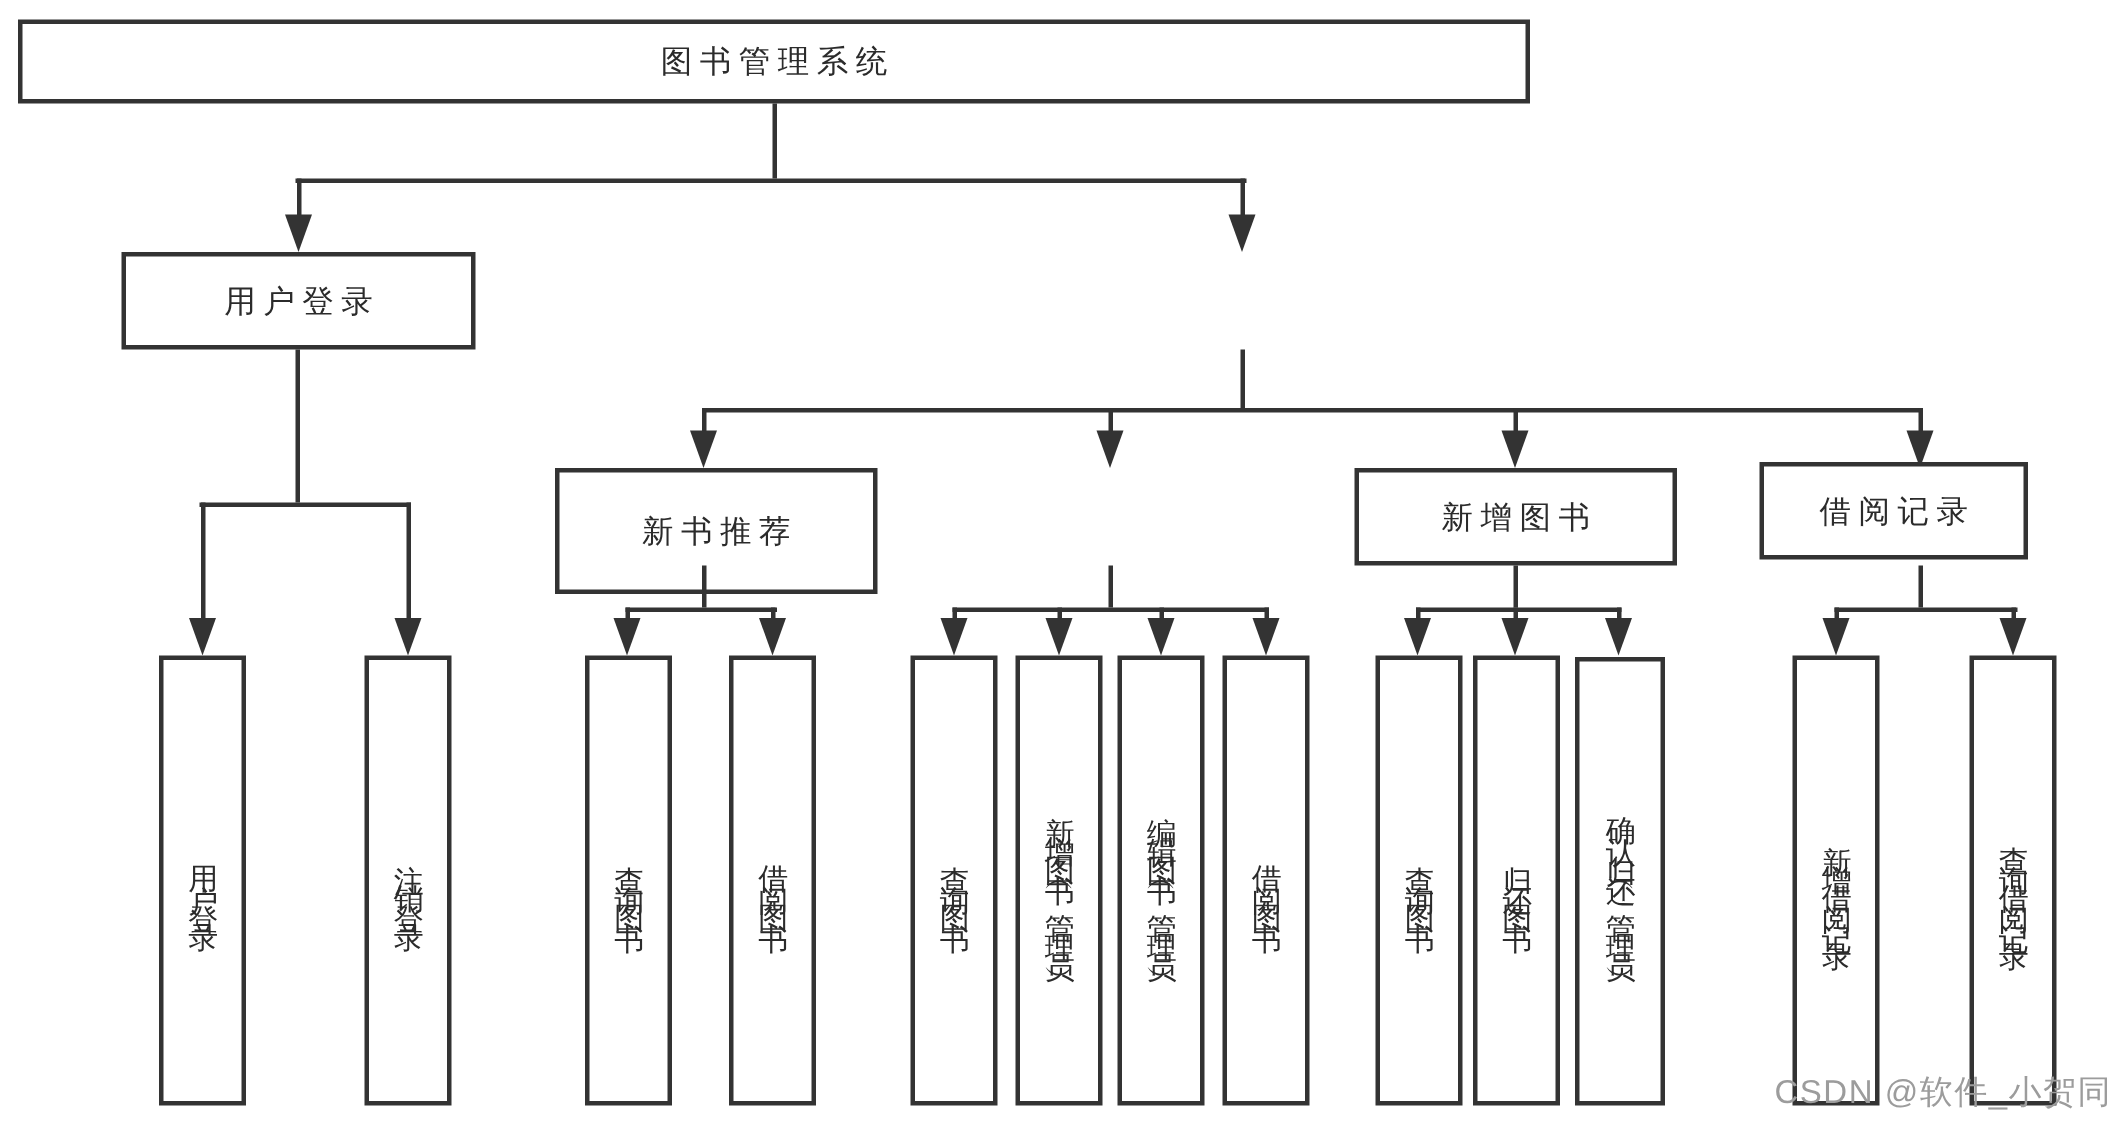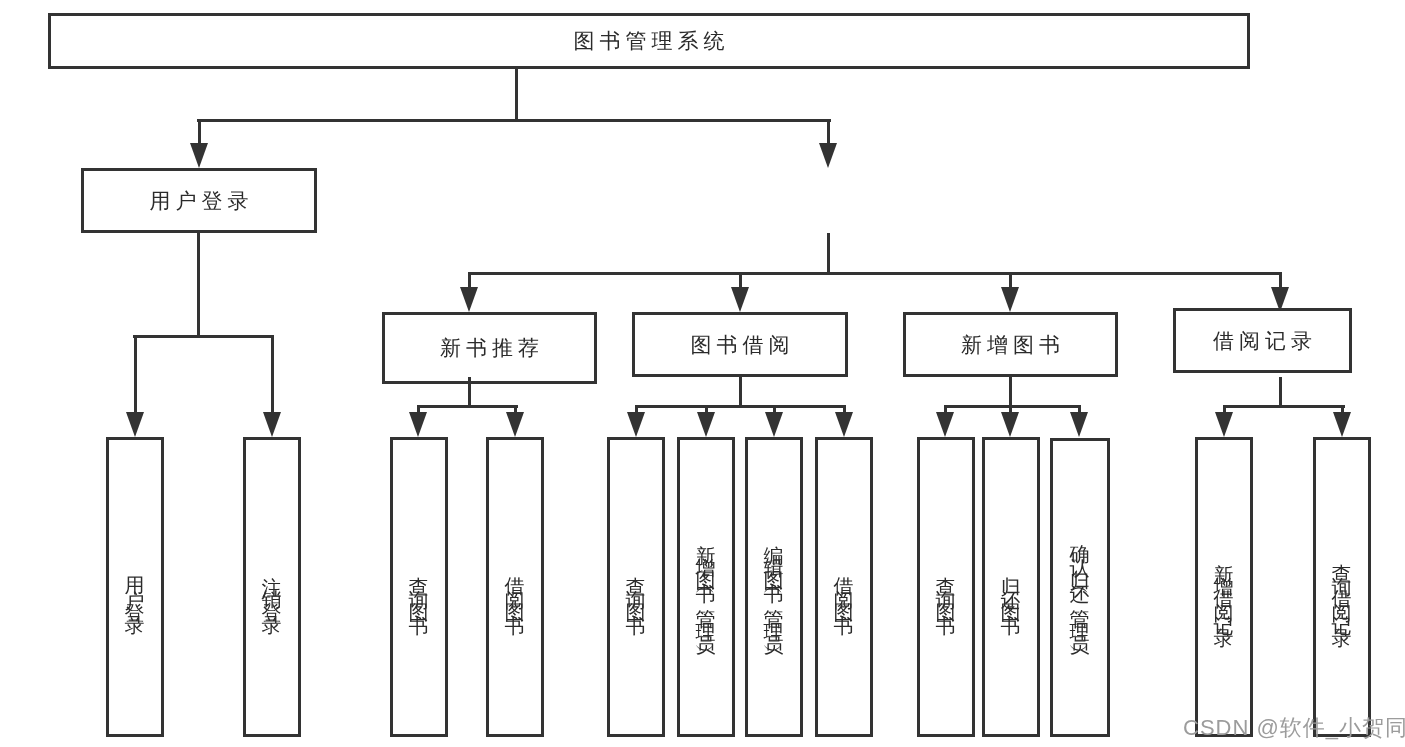--- a/index.html
+++ b/index.html
@@ -59,21 +59,21 @@
     letter-spacing:1px;
     white-space:nowrap;
     z-index:5;
   }
 </style>
 </head>
 <body>
 
 <div class="canvas">
 
-  <div class="box h" style="left:12px;top:13px;width:1202px;height:56px;margin-left:36px;">
+  <div class="box h" style="left:12px;top:13px;width:1008px;height:56px;">
     <span>图书管理系统</span>
   </div>
 
   <div class="vline" style="left:515px;top:69px;height:50px;"></div>
   <div class="hline" style="left:197px;top:119px;width:634px;"></div>
   <div class="arrow" style="left:190px;top:119px;height:49px;"></div>
   <div class="arrow" style="left:819px;top:119px;height:49px;"></div>
 
   <div class="box h" style="left:81px;top:168px;width:236px;height:65px;">
     <span>用户登录</span>
@@ -84,25 +84,22 @@
   <div class="arrow" style="left:126px;top:335px;height:102px;"></div>
   <div class="arrow" style="left:263px;top:335px;height:102px;"></div>
 
   <div class="vline" style="left:827px;top:233px;height:39px;"></div>
   <div class="hline" style="left:468px;top:272px;width:813px;"></div>
   <div class="arrow" style="left:460px;top:272px;height:40px;"></div>
   <div class="arrow" style="left:731px;top:272px;height:40px;"></div>
   <div class="arrow" style="left:1001px;top:272px;height:40px;"></div>
   <div class="arrow" style="left:1271px;top:272px;height:40px;"></div>
 
-  <div class="box h" style="left:382px;top:312px;width:215px;height:72px;">
+  <div class="box h" style="left:370px;top:312px;width:215px;height:84px;">
     <span>新书推荐</span>
-  </div>
-  <div class="box h" style="left:632px;top:312px;width:216px;height:65px;">
-    <span>图书借阅</span>
   </div>
   <div class="box h" style="left:903px;top:312px;width:215px;height:65px;">
     <span>新增图书</span>
   </div>
   <div class="box h" style="left:1173px;top:308px;width:179px;height:65px;">
     <span>借阅记录</span>
   </div>
 
   <div class="vline" style="left:468px;top:377px;height:28px;"></div>
   <div class="hline" style="left:417px;top:405px;width:101px;"></div>

